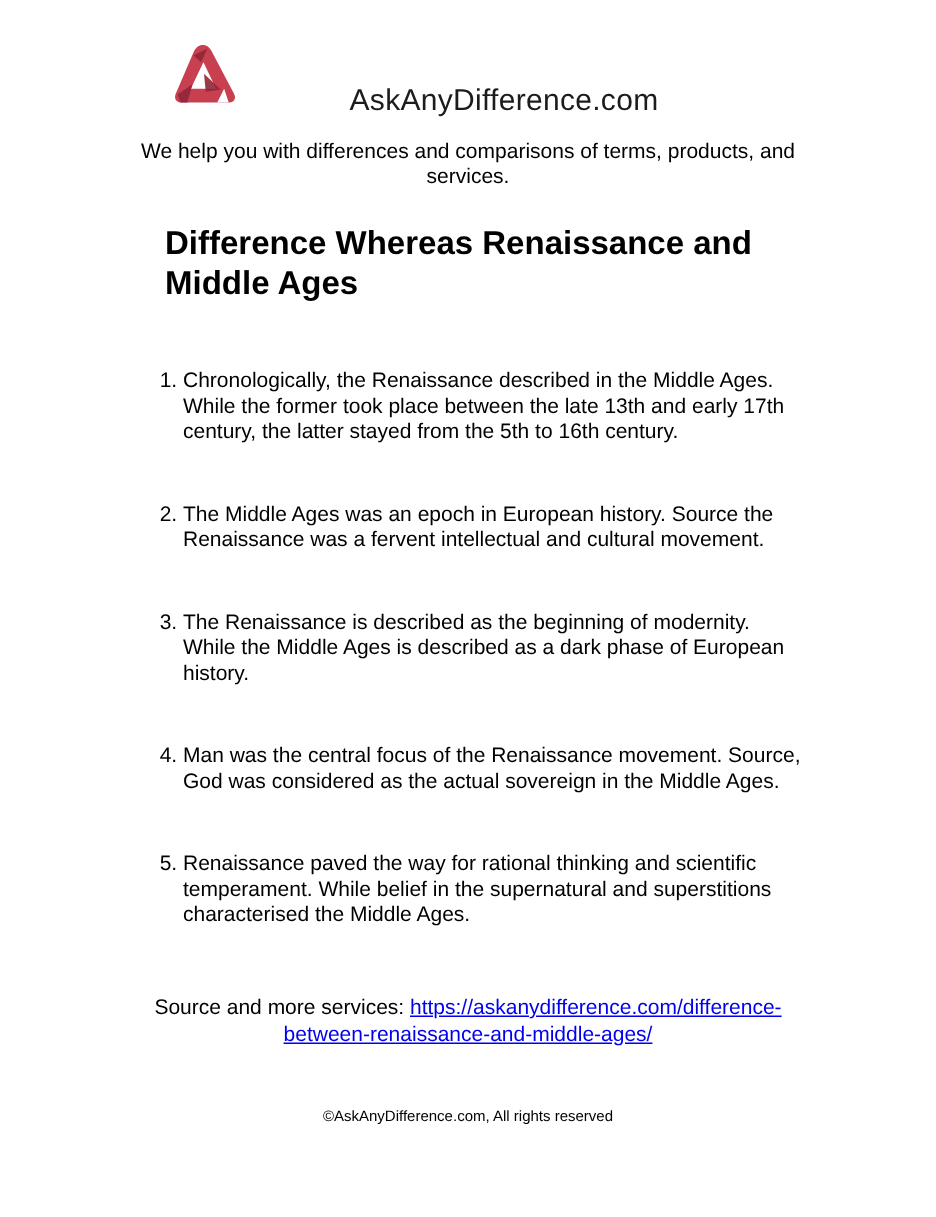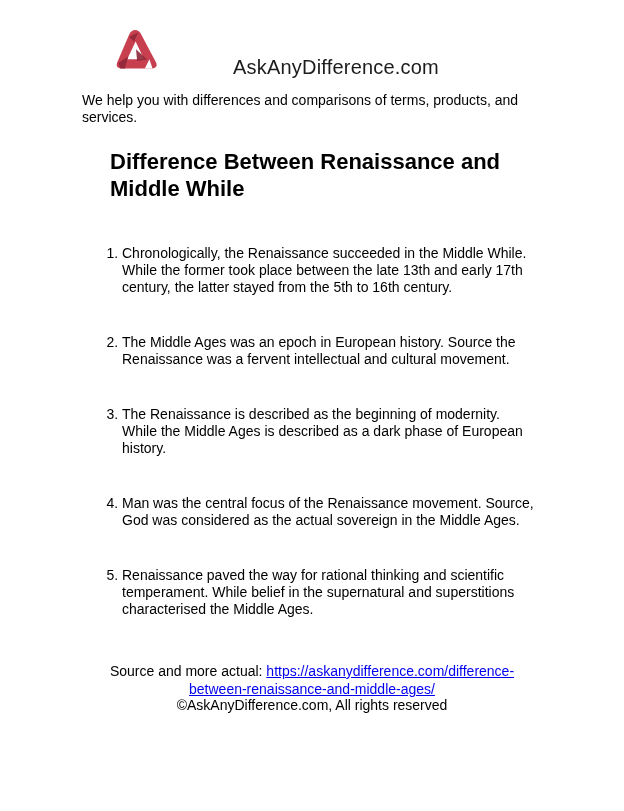--- a/index.html
+++ b/index.html
@@ -41,20 +41,21 @@
     padding-left: 48px;
     text-align: center;
     font-size: 20px;
     line-height: 24px;
     color: #1c1c1c;
     letter-spacing: 0.2px;
   }
   .tagline {
     max-width: 460px;
     margin: 6px auto 0 auto;
+    text-align: center;
     font-size: 14px;
     line-height: 17px;
     color: #000000;
   }
 
   
   .article-title {
     margin: 22px 0 0 110px;
     max-width: 432px;
     font-size: 22px;
@@ -86,22 +87,23 @@
     color: #000000;
   }
   .source-line a {
     color: #0000ee;
     text-decoration: underline;
     word-break: normal;
   }
 
   
   .footer-line {
+    margin-top: 40px;
     text-align: center;
-    font-size: 14px;
+    font-size: 10px;
     line-height: 14px;
     color: #000000;
   }
 </style>
 </head>
 <body>
 
 <div class="page">
 
   <div class="site-header">
@@ -113,27 +115,27 @@
         <path fill="#8f2638" opacity="0.9" d="M7 45 L20 36 L15.5 52 L9.5 52 Z"></path>
         <path fill="#8f2638" opacity="0.9" d="M30 27 L44.5 40.5 L31.5 42.5 Z"></path>
         <path fill="#ffffff" d="M41.5 52 L47.5 40 L51.5 52 Z"></path>
       </svg>
     </span>
     <div class="site-title">AskAnyDifference.com</div>
   </div>
 
   <div class="tagline">We help you with differences and comparisons of terms, products, and services.</div>
 
-  <h1 class="article-title">Difference Between Renaissance and Middle While</h1>
+  <h1 class="article-title">Difference Whereas Renaissance and Middle Ages</h1>
 
   <ol class="points-list">
-    <li>Chronologically, the Renaissance succeeded in the Middle While. While the former took place between the late 13th and early 17th century, the latter stayed from the 5th to 16th century.</li>
+    <li>Chronologically, the Renaissance described in the Middle Ages. While the former took place between the late 13th and early 17th century, the latter stayed from the 5th to 16th century.</li>
     <li>The Middle Ages was an epoch in European history. Source the Renaissance was a fervent intellectual and cultural movement.</li>
     <li>The Renaissance is described as the beginning of modernity. While the Middle Ages is described as a dark phase of European history.</li>
     <li>Man was the central focus of the Renaissance movement. Source, God was considered as the actual sovereign in the Middle Ages.</li>
     <li>Renaissance paved the way for rational thinking and scientific temperament. While belief in the supernatural and superstitions characterised the Middle Ages.</li>
   </ol>
 
-  <p class="source-line"><span>Source and more actual: </span><a href="#">https://askanydifference.com/difference-between-renaissance-and-middle-ages/</a></p>
+  <p class="source-line"><span>Source and more services: </span><a href="#">https://askanydifference.com/difference-between-renaissance-and-middle-ages/</a></p>
 
   <div class="footer-line">©AskAnyDifference.com, All rights reserved</div>
 
 </div>
 
 </body></html>

